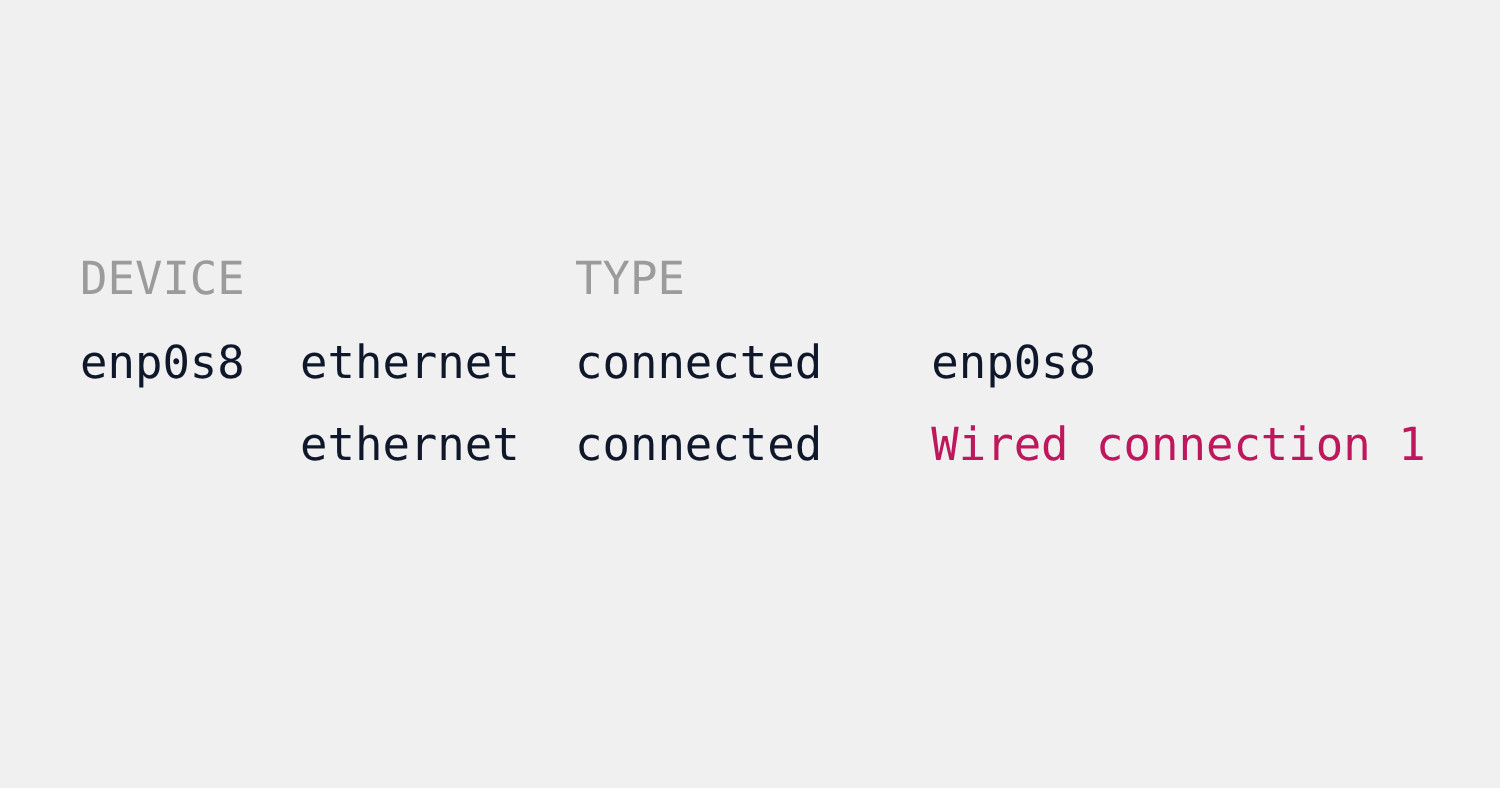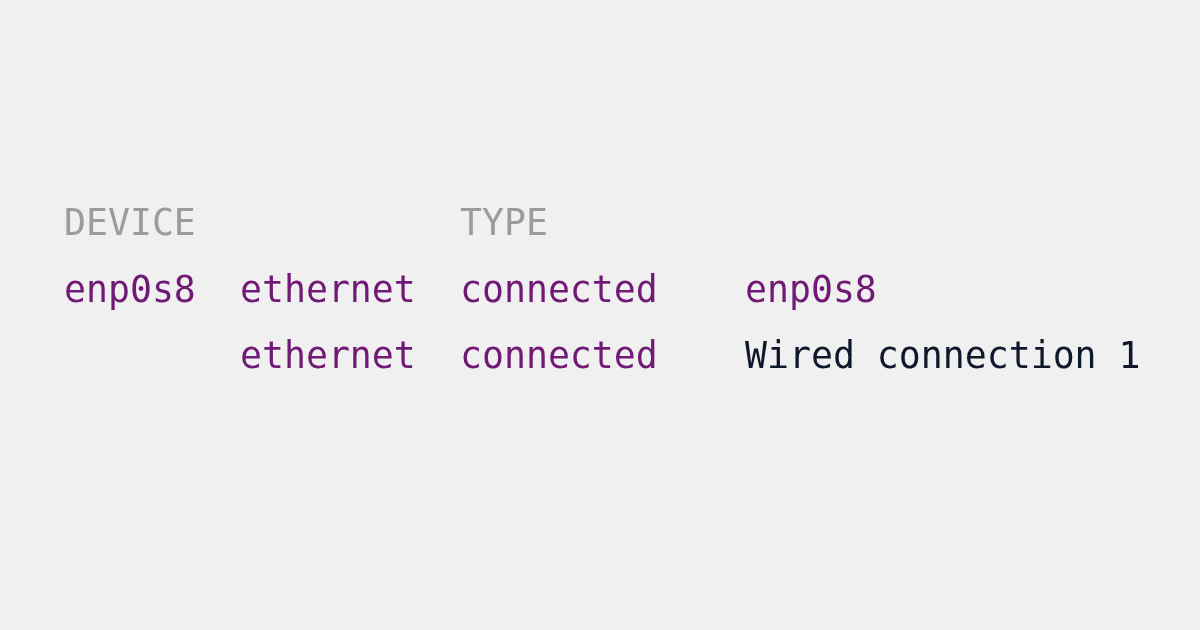--- a/index.html
+++ b/index.html
@@ -1,22 +1,22 @@
 <!DOCTYPE html>
 <html><head>
 <meta charset="utf-8">
 <style>
   html, body { margin:0; padding:0; }
   body { width:1200px; height:630px; background:#f0f0f0; overflow:hidden; position:relative;
          font-family:"DejaVu Sans Mono", "Liberation Mono", monospace; }
   .row { position:absolute; left:0; height:66px; width:1200px; }
   .cell { position:absolute; top:3px; font-size:36.5px; line-height:44px; white-space:pre; }
   .hdr { color:#9b9b9b; }
-  .ok { color:#701a75; }
-  .err { color:#0f172a; }
+  .ok { color:#0f172a; }
+  .err { color:#be185d; }
 </style>
 </head>
 <body>
 
 <div>
   <div class="row" style="top:198px">
     <span class="cell hdr" style="left:64px">DEVICE</span>
     <span class="cell hdr" style="left:460px">TYPE</span>
   </div>
   <div class="row" style="top:265px">

